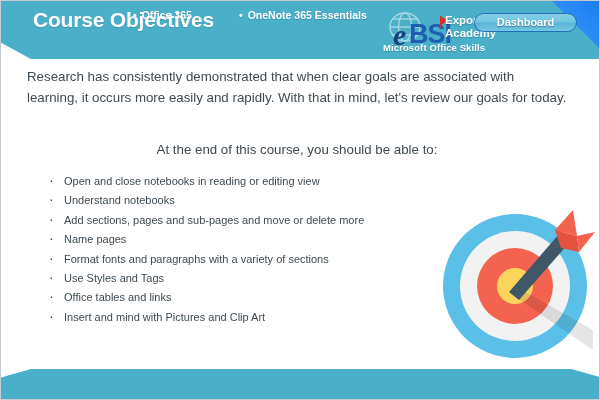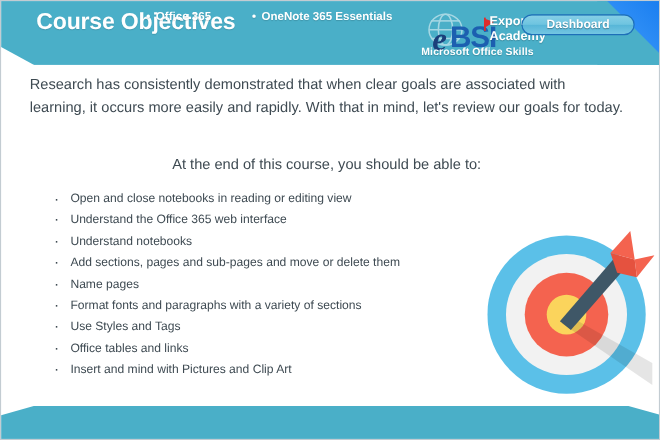--- a/index.html
+++ b/index.html
@@ -178,21 +178,21 @@
     font-weight: bold;
     color: #ffffff;
     white-space: nowrap;
     text-shadow: 0 1px 1px rgba(0,0,0,0.15);
   }
   .footer-item::before {
     content: "\2022";
     margin-right: 5px;
   }
   #footer-item-0 { left: 132px; }
-  #footer-item-1 { left: 228px; }
+  #footer-item-1 { left: 238px; }
 </style>
 </head>
 <body>
 
 <div id="slide">
 
   <div id="header">
     <div id="header-blue-corner"></div>
   </div>
 
@@ -221,23 +221,22 @@
   <div id="logo-word2">Academy</div>
   <div id="logo-sub">Microsoft Office Skills</div>
 
   <div id="dashboard-button">Dashboard</div>
 
   <div id="intro">Research has consistently demonstrated that when clear goals are associated with learning, it occurs more easily and rapidly. With that in mind, let's review our goals for today.</div>
   <div id="lead-in">At the end of this course, you should be able to:</div>
 
   <ul id="objectives">
     <li>Open and close notebooks in reading or editing view</li>
-    <li>Understand the Office 365 web interface</li>
     <li>Understand notebooks</li>
-    <li>Add sections, pages and sub-pages and move or delete them</li>
+    <li>Add sections, pages and sub-pages and move or delete more</li>
     <li>Name pages</li>
     <li>Format fonts and paragraphs with a variety of sections</li>
     <li>Use Styles and Tags</li>
     <li>Office tables and links</li>
     <li>Insert and mind with Pictures and Clip Art</li>
   </ul>
 
   <div id="target-graphic">
     <svg width="152" height="160" viewBox="0 0 152 160">
 

